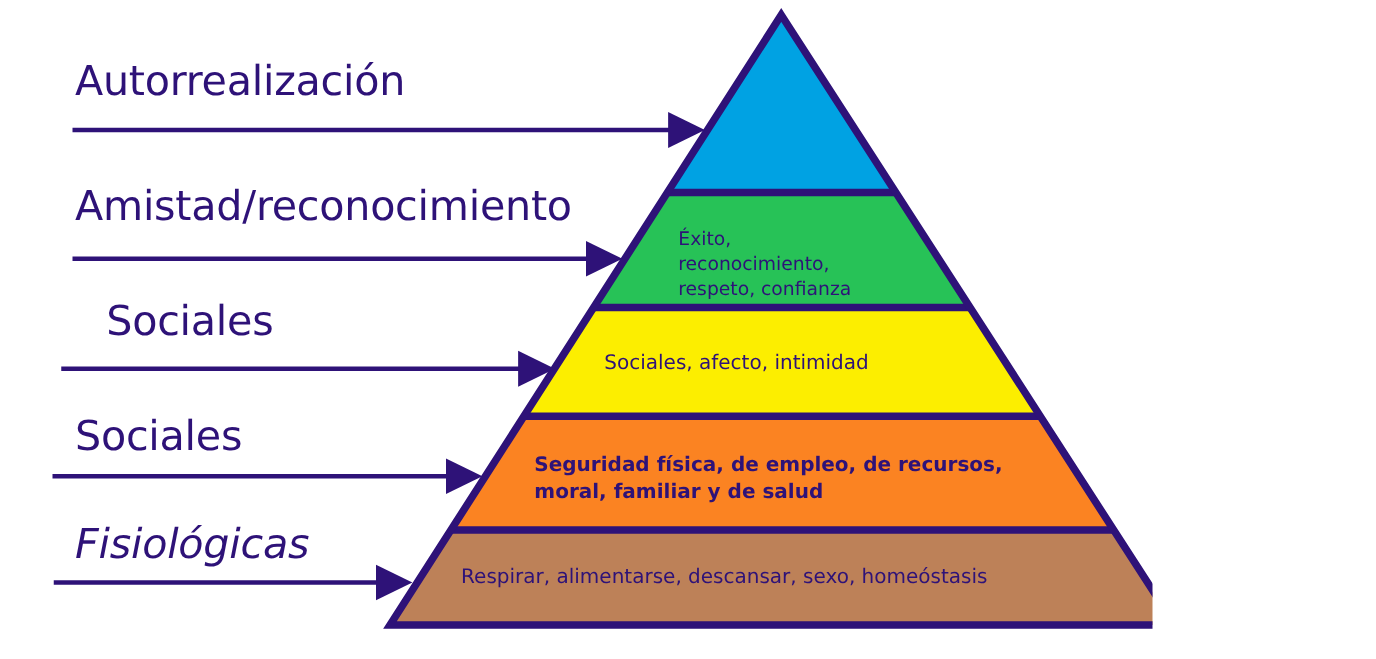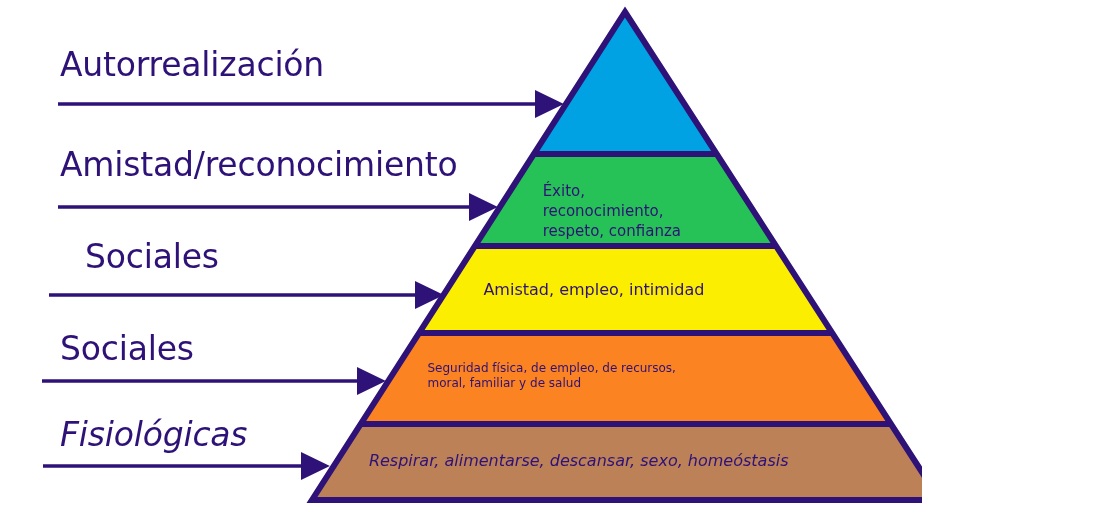--- a/index.html
+++ b/index.html
@@ -35,21 +35,21 @@
   }
   .tier-text {
     position: absolute;
     color: #2E1278;
     font-family: "DejaVu Sans", sans-serif;
     line-height: 1.32;
     white-space: pre-line;
   }
   .tier-text.t-esteem { font-size: 15px; }
   .tier-text.t-social { font-size: 16px; }
-  .tier-text.t-safety { font-size: 12px; }
+  .tier-text.t-safety { font-size: 16px; font-weight: bold; }
   .tier-text.t-physio { font-size: 16px; }
 </style>
 </head>
 <body>
 
 <div id="stage">
 
   <svg class="layer" viewBox="0 0 1101 527">
     <defs>
       <clipPath id="clip-tier-0">
@@ -102,19 +102,19 @@
   <div id="side-label-container">
       <div class="side-label" style="left: 60px; top: 48px;">Autorrealización</div>
       <div class="side-label" style="left: 60px; top: 148px;">Amistad/reconocimiento</div>
       <div class="side-label" style="left: 44px; top: 240px; margin-left: 41px;">Sociales</div>
       <div class="side-label" style="left: 60px; top: 332px;">Sociales</div>
       <div class="side-label" style="left: 60px; top: 418px; font-style: italic;">Fisiológicas</div>
     </div>
   <div id="tier-text-container">
       <div class="tier-text t-esteem" style="width: 164.738px; left: 542.631px; top: 182px;">Éxito, reconocimiento,
 respeto, confianza</div>
-      <div class="tier-text t-social" style="width: 283.131px; left: 483.434px; top: 278.5px;">Amistad, empleo, intimidad</div>
+      <div class="tier-text t-social" style="width: 283.131px; left: 483.434px; top: 278.5px;">Sociales, afecto, intimidad</div>
       <div class="tier-text t-safety" style="width: 395.09px; left: 427.455px; top: 360.5px;">Seguridad física, de empleo, de recursos,
 moral, familiar y de salud</div>
-      <div class="tier-text t-physio" style="width: 512.197px; left: 368.902px; top: 450px; font-style: italic;">Respirar, alimentarse, descansar, sexo, homeóstasis</div>
+      <div class="tier-text t-physio" style="width: 512.197px; left: 368.902px; top: 450px;">Respirar, alimentarse, descansar, sexo, homeóstasis</div>
     </div>
 
 </div>
 
 </body></html>

